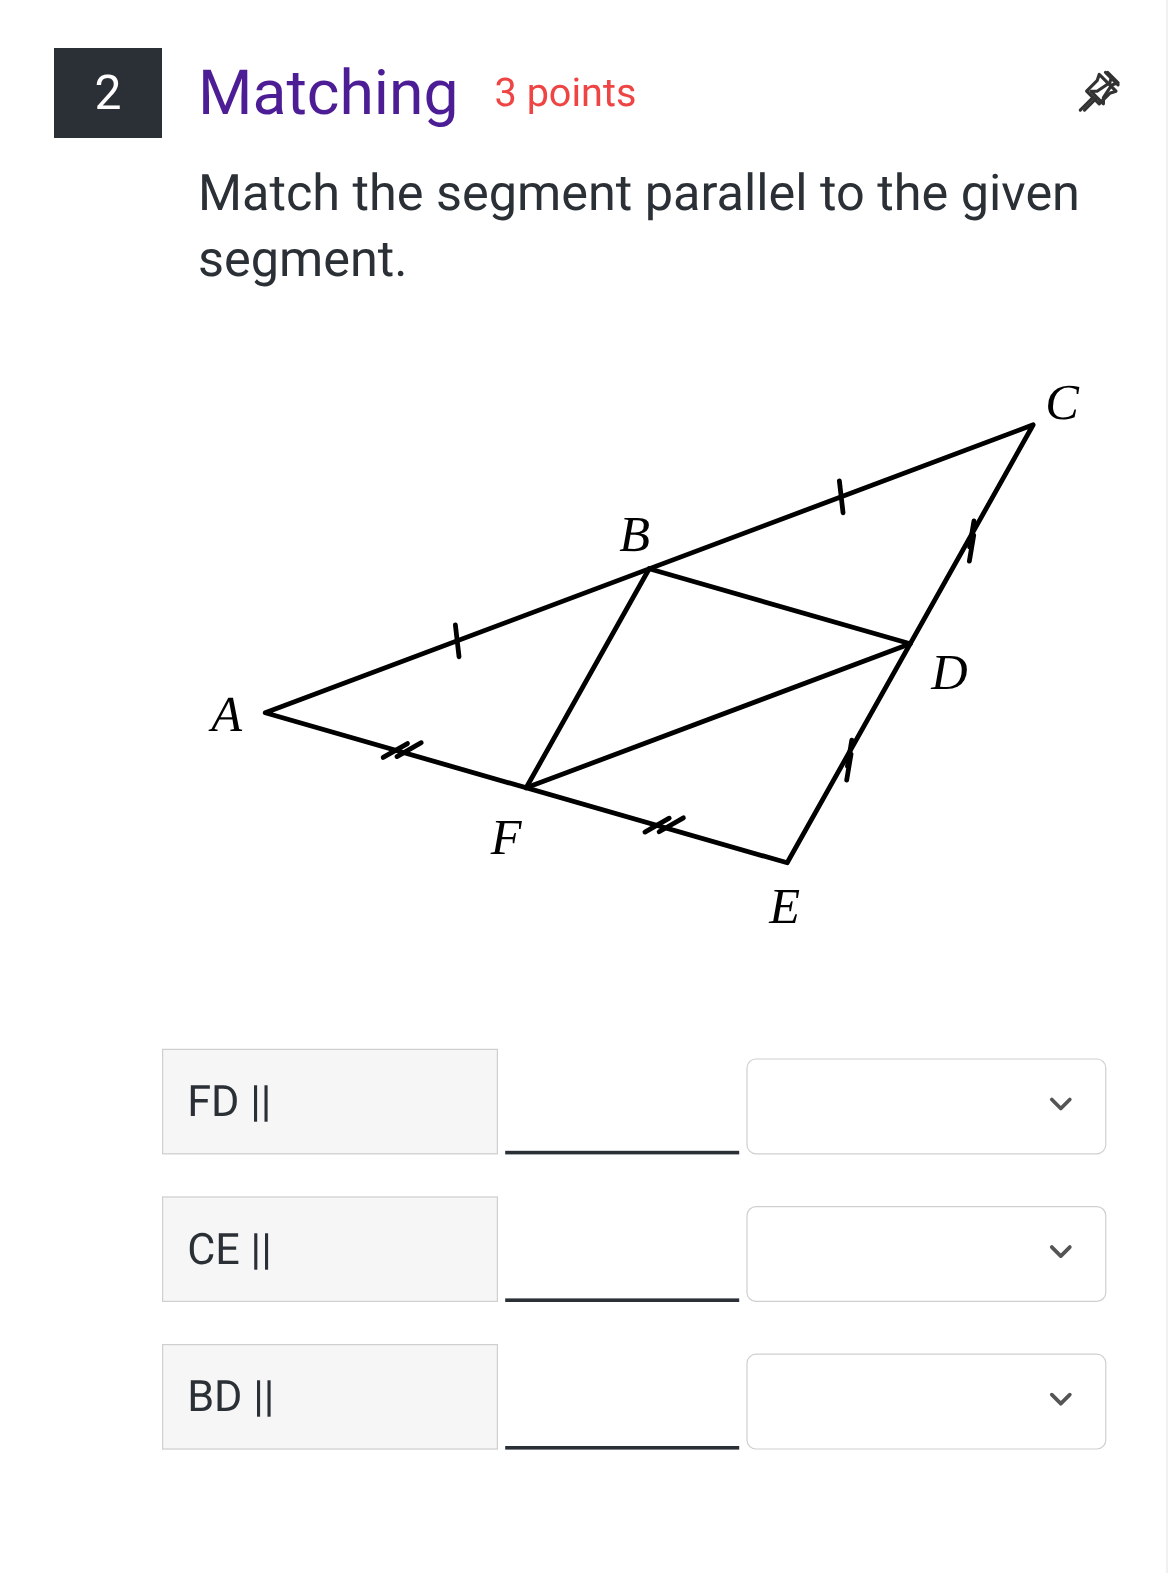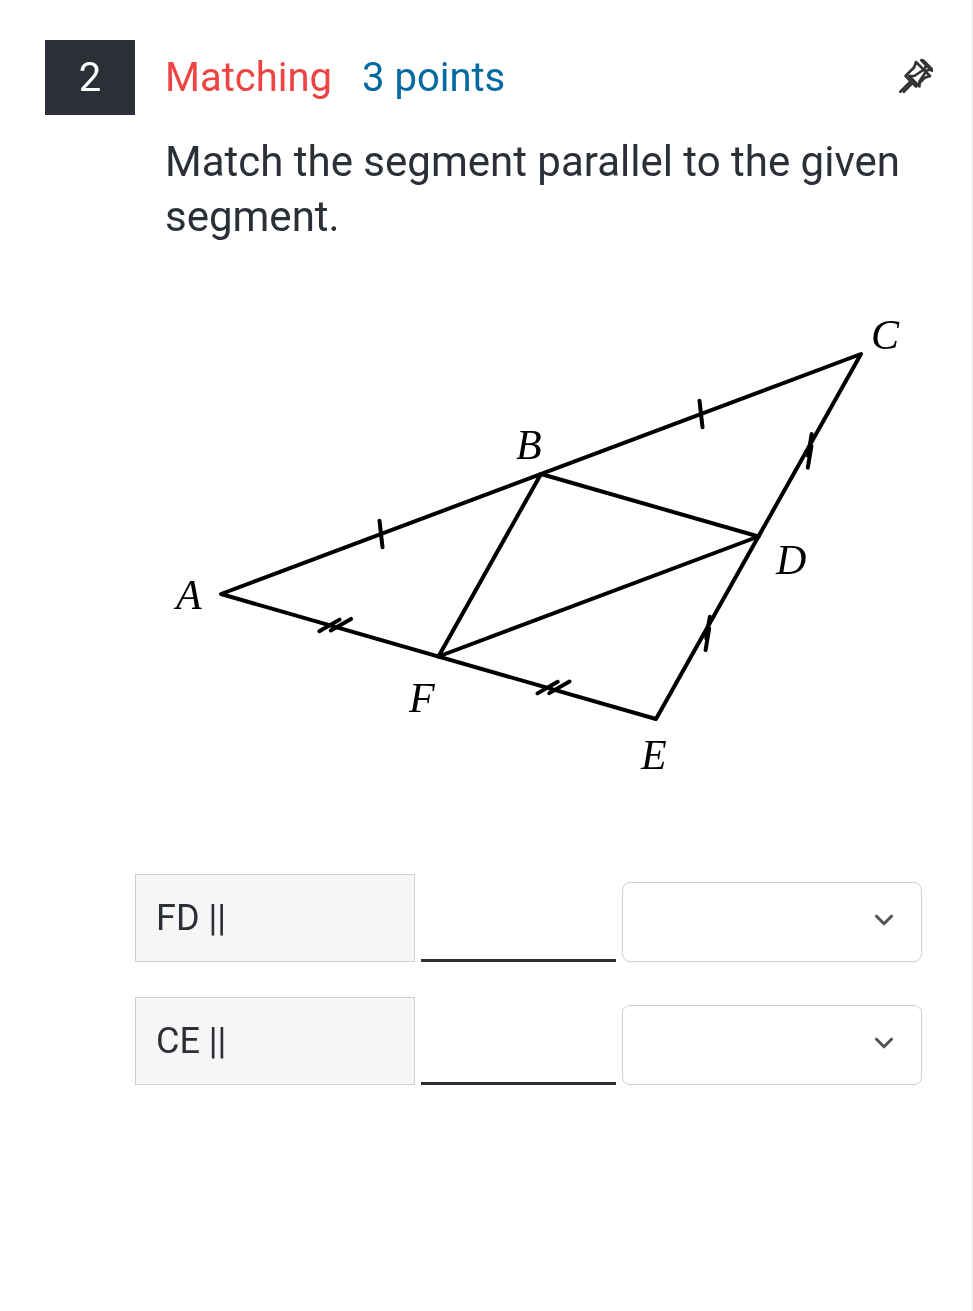--- a/index.html
+++ b/index.html
@@ -29,27 +29,27 @@
     color: #ffffff;
     font-size: 40px;
     width: 90px;
     height: 75px;
     display: flex;
     align-items: center;
     justify-content: center;
     flex: 0 0 auto;
   }
   .qtype {
-    font-size: 40px;
+    font-size: 52px;
+    color: #4c1d95;
+    flex: 0 0 auto;
+  }
+  .qpoints {
+    font-size: 33px;
     color: #ef4444;
-    flex: 0 0 auto;
-  }
-  .qpoints {
-    font-size: 40px;
-    color: #0369a1;
     flex: 0 0 auto;
     text-align: right;
   }
   .pin-wrap {
     margin-left: auto;
     padding-right: 10px;
   }
   .pin-wrap svg {
     width: 42px;
     height: 42px;
@@ -212,16 +212,28 @@
       <div class="match-select">
         <span></span>
         <span class="chevron">
           <svg viewBox="0 0 24 24" fill="none" stroke-width="2.5" stroke-linecap="round" stroke-linejoin="round">
               <polyline points="6 9 12 15 18 9"></polyline>
             </svg>
         </span>
       </div>
     </div>
 
+    <div class="match-row">
+      <div class="match-label">BD ||</div>
+      <div class="match-line"></div>
+      <div class="match-select">
+        <span></span>
+        <span class="chevron">
+          <svg viewBox="0 0 24 24" fill="none" stroke-width="2.5" stroke-linecap="round" stroke-linejoin="round">
+              <polyline points="6 9 12 15 18 9"></polyline>
+            </svg>
+        </span>
+      </div>
+    </div>
 
   </div>
 
 </div>
 
 </body></html>

